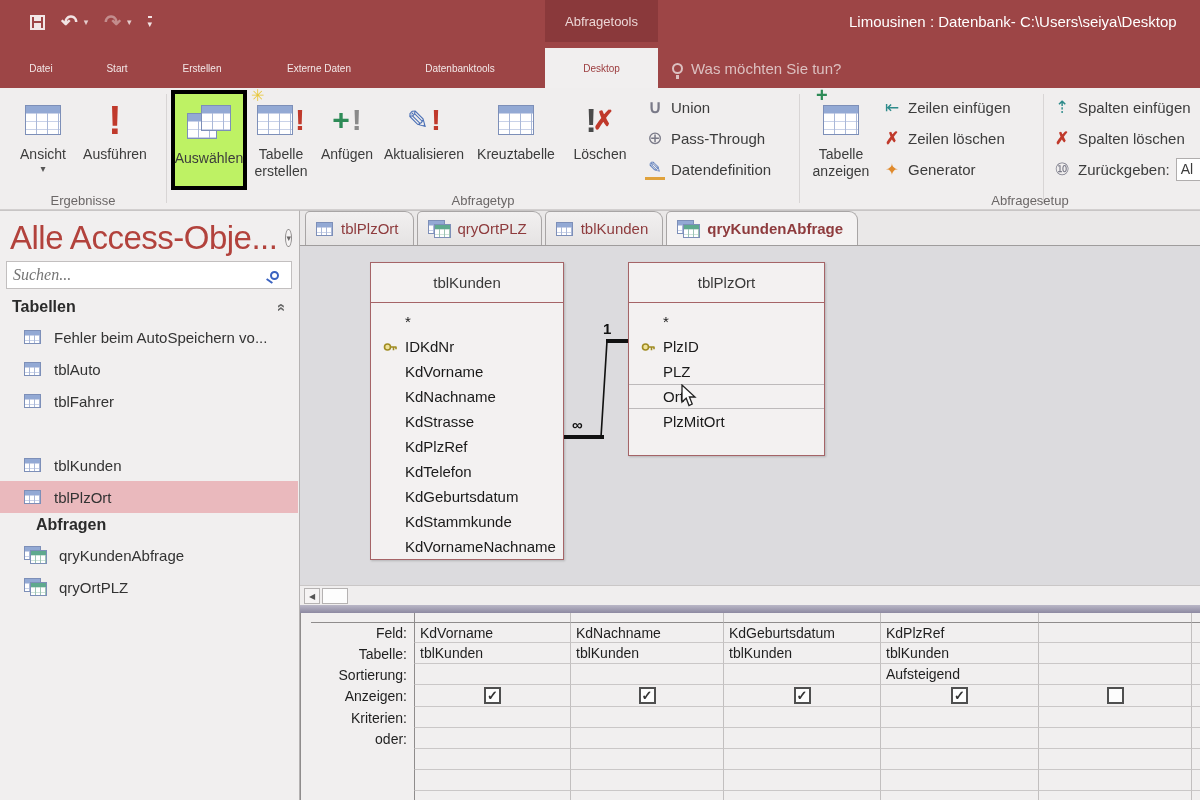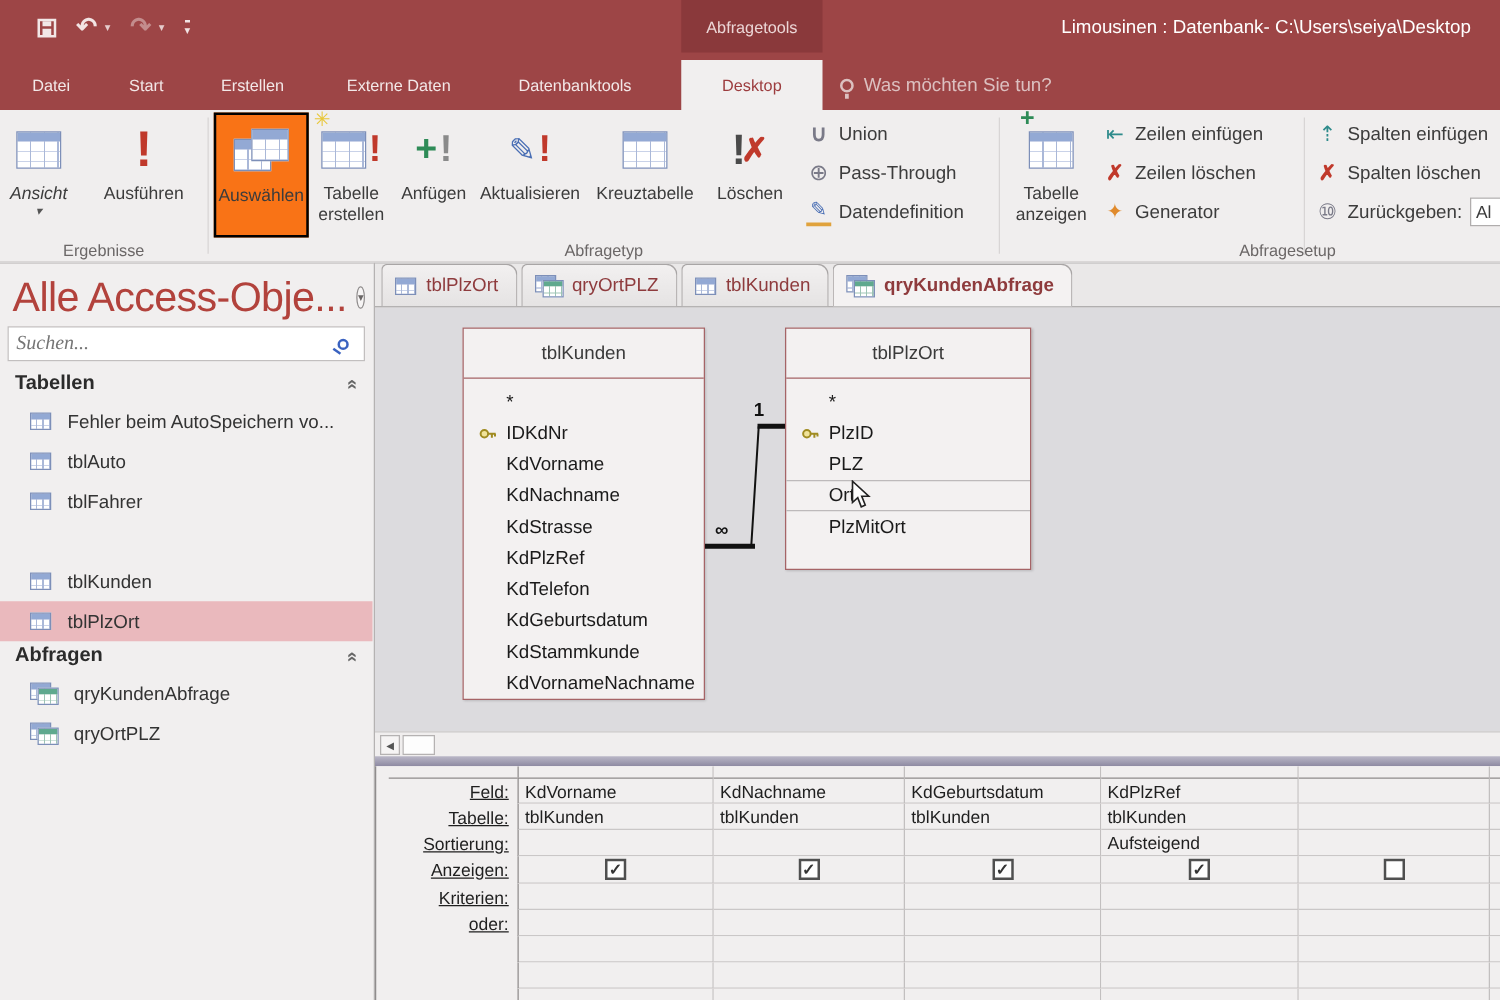--- a/index.html
+++ b/index.html
@@ -16,36 +16,36 @@
   .floppy::before { content:""; position:absolute; left:2px; top:0; width:7px; height:4px; background:#f2e7e7; }
   .floppy::after { content:""; position:absolute; left:2px; bottom:0; width:7px; height:5px; background:#f2e7e7; }
   .qat-more { border-top:2px solid #f2e4e4; padding-top:1px; font-size:9px; }
   .ctx-tab { position:absolute; left:545px; top:0; width:113px; height:42px; background:#8a393b; color:#ecd6d6;
              font-size:13px; display:flex; align-items:center; justify-content:center; }
   .win-title { position:absolute; left:849px; top:13px; color:#ffffff; font-size:15px; white-space:nowrap; }
 
   
   .tabrow { position:absolute; left:0; top:48px; width:1200px; height:40px; background:#9d4546; }
   .rtab { position:absolute; top:0; height:40px; display:flex; align-items:center; justify-content:center;
-          color:#f3e8e8; font-size:13px; cursor:default; }
+          color:#f3e8e8; font-size:10px; cursor:default; }
   .rtab.active { background:#f1efef; color:#9c3c3e; }
   .tellme { position:absolute; left:672px; top:0; height:40px; display:flex; align-items:center; gap:8px;
             color:#dcc0c0; font-size:15px; }
   .bulb { width:11px; height:11px; border:2px solid #dcc0c0; border-radius:50%; position:relative; display:inline-block; }
   .bulb::after { content:""; position:absolute; left:2px; top:10px; width:3px; height:4px; background:#dcc0c0; }
 
   
   .ribbon { position:absolute; left:0; top:88px; width:1200px; height:122px; background:#f0eeee; border-bottom:1px solid #d2cfcf; }
   .rgroup { position:absolute; top:0; height:122px; }
   .rgroup-label { position:absolute; bottom:2px; left:0; right:0; text-align:center; font-size:13px; color:#6b6767; }
   .rsep { position:absolute; top:6px; bottom:6px; width:1px; background:#d8d5d5; }
   .bigbtn { position:absolute; top:2px; display:flex; flex-direction:column; align-items:center; height:100px; padding-top:4px; }
   .bigbtn .ic { height:52px; display:flex; align-items:center; justify-content:center; }
   .bigbtn .lbl { font-size:14px; color:#3c3c3c; text-align:center; line-height:17px; }
-  .bigbtn.selected { background:#f97316; border:2px solid #000000; }
+  .bigbtn.selected { background:#bef264; border:4px solid #000000; }
   .smallbtn { position:absolute; height:26px; display:flex; align-items:center; gap:6px; font-size:15px; color:#3c3c3c; }
   .smallbtn .sic { width:20px; text-align:center; }
 
   .tblicon { width:36px; height:30px; background:#fff; border:1px solid #7d8fb8; position:relative;
              background-image:linear-gradient(#93a9d4 0 7px, rgba(0,0,0,0) 7px),
              repeating-linear-gradient(to right, rgba(0,0,0,0) 0 10px, #aab8d8 10px 11px),
              repeating-linear-gradient(to bottom, rgba(0,0,0,0) 0 7px, #c9d2e8 7px 8px); }
   .tblicon.sm { width:17px; height:14px; background-image:linear-gradient(#93a9d4 0 4px, rgba(0,0,0,0) 4px),
              repeating-linear-gradient(to right, rgba(0,0,0,0) 0 4px, #aab8d8 4px 5px),
              repeating-linear-gradient(to bottom, rgba(0,0,0,0) 0 4px, #c9d2e8 4px 5px); }
@@ -123,21 +123,21 @@
   .hs-thumb { position:absolute; left:22px; top:2px; width:26px; height:16px; background:#fdfdfd; border:1px solid #b5b2b2; }
   .splitter { position:absolute; left:300px; top:605px; width:900px; height:8px;
               background:linear-gradient(#bab7c7,#8d89a1); }
 
   
   .qgrid { position:absolute; left:300px; top:613px; width:900px; height:187px; background:#f1efef; overflow:hidden;
            border-left:1px solid #8f8c8c; }
   .grow { position:absolute; left:10px; display:flex; height:21px; }
   .gcell { height:100%; border-right:1px solid #c2bfbf; border-bottom:1px solid #cac7c7;
            font-size:14px; color:#1f1f1f; display:flex; align-items:center; padding:0 5px; background:#f1efef; }
-  .gcell.lblc { width:103px; justify-content:flex-end; border:none; background:transparent; padding-right:7px;text-decoration:underline; }
+  .gcell.lblc { width:103px; justify-content:flex-end; border:none; background:transparent; padding-right:7px; }
   .gcell.c0 { width:157px; border-left:1px solid #8f8c8c; }
   .gcell.c1 { width:153px; } .gcell.c2 { width:157px; } .gcell.c3 { width:158px; } .gcell.c4 { width:153px; }
   .gcell.cend { width:120px; border-right:none; }
   .grow.toprule .gcell { border-top:1px solid #8f8c8c; }
   .grow.spacer { height:9px; }
   .grow.spacer .gcell { border-bottom:none; }
   .ckcell { justify-content:center; }
   .ckbox { width:17px; height:17px; border:2px solid #4f4f4f; background:#fdfdfd; font-size:13px; font-weight:bold;
            color:#333; display:flex; align-items:center; justify-content:center; line-height:1; }
 </style>
@@ -166,21 +166,21 @@
   <div class="rtab active" style="left:545px;width:113px;">Desktop</div>
   <div class="tellme">
     <span class="bulb"></span>
     <span>Was möchten Sie tun?</span>
   </div>
 </div>
 
 <div class="ribbon">
 
   <div class="rgroup" style="left:0;width:166px;">
-    <div class="bigbtn" style="left:0;width:62px;font-style:italic;">
+    <div class="bigbtn" style="left:12px;width:62px;">
       <div class="ic">
           <span class="tblicon"></span>
         </div>
       <div class="lbl">Ansicht</div>
       <div class="dropdown-small">▾</div>
     </div>
     <div class="bigbtn" style="left:70px;width:90px;">
       <div class="ic">
           <span class="bang big">!</span>
         </div>
@@ -318,21 +318,21 @@
   </div>
   <div class="sb-item" style="top:238px;">
     <span class="tblicon sm"></span>
     <span class="lbl">tblKunden</span>
   </div>
   <div class="sb-item selected" style="top:270px;">
     <span class="tblicon sm"></span>
     <span class="lbl">tblPlzOrt</span>
   </div>
 
-  <div class="sb-section" style="top:300px;">
+  <div class="sb-section" style="top:300px;margin-left:24px;">
     <span>Abfragen</span>
     <span class="chev">«</span>
   </div>
   <div class="sb-item" style="top:328px;">
     <span class="qicon">
       <span class="tblicon sm b1"></span>
         <span class="tblicon sm green b2"></span>
     </span>
     <span class="lbl">qryKundenAbfrage</span>
   </div>

